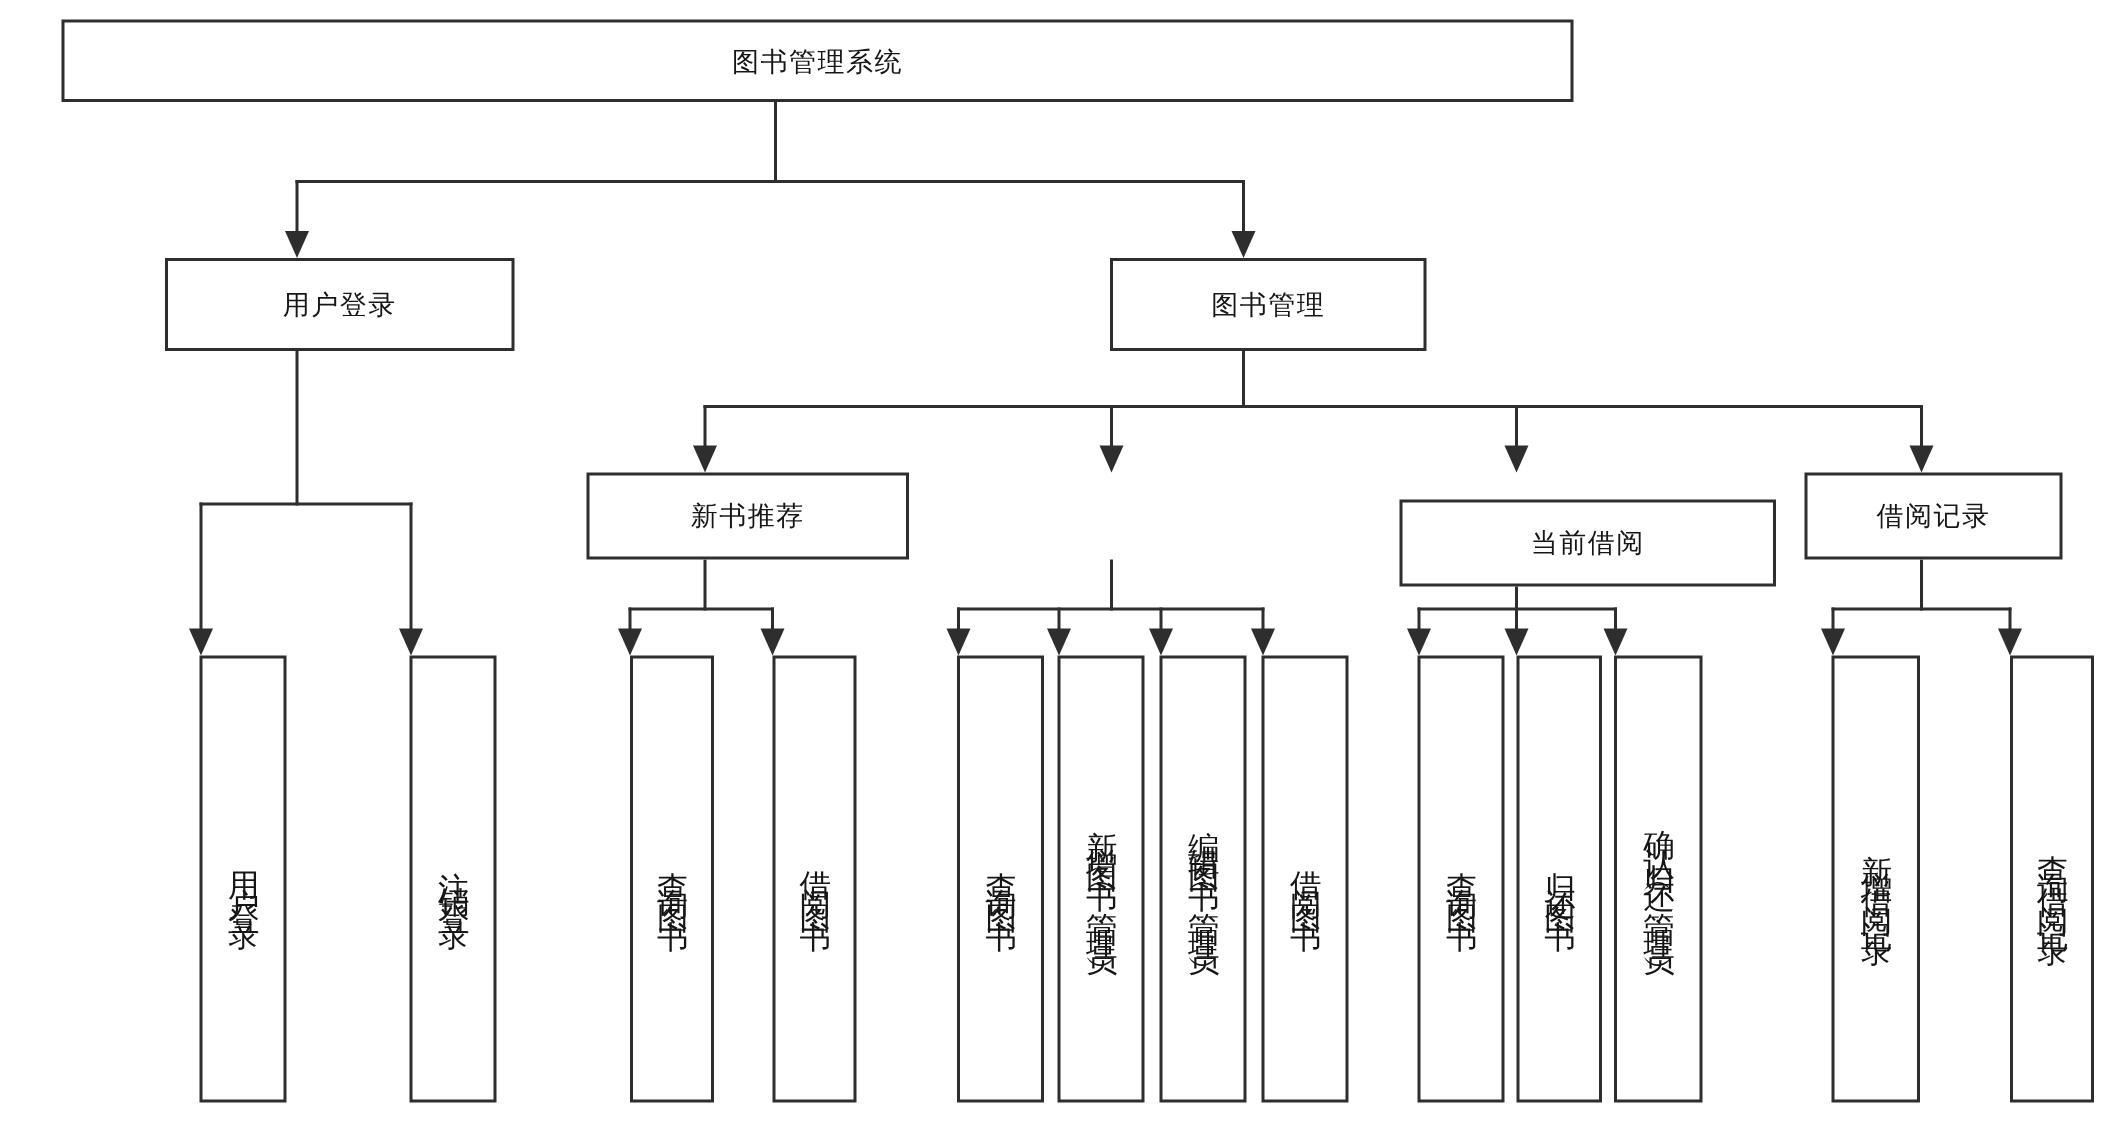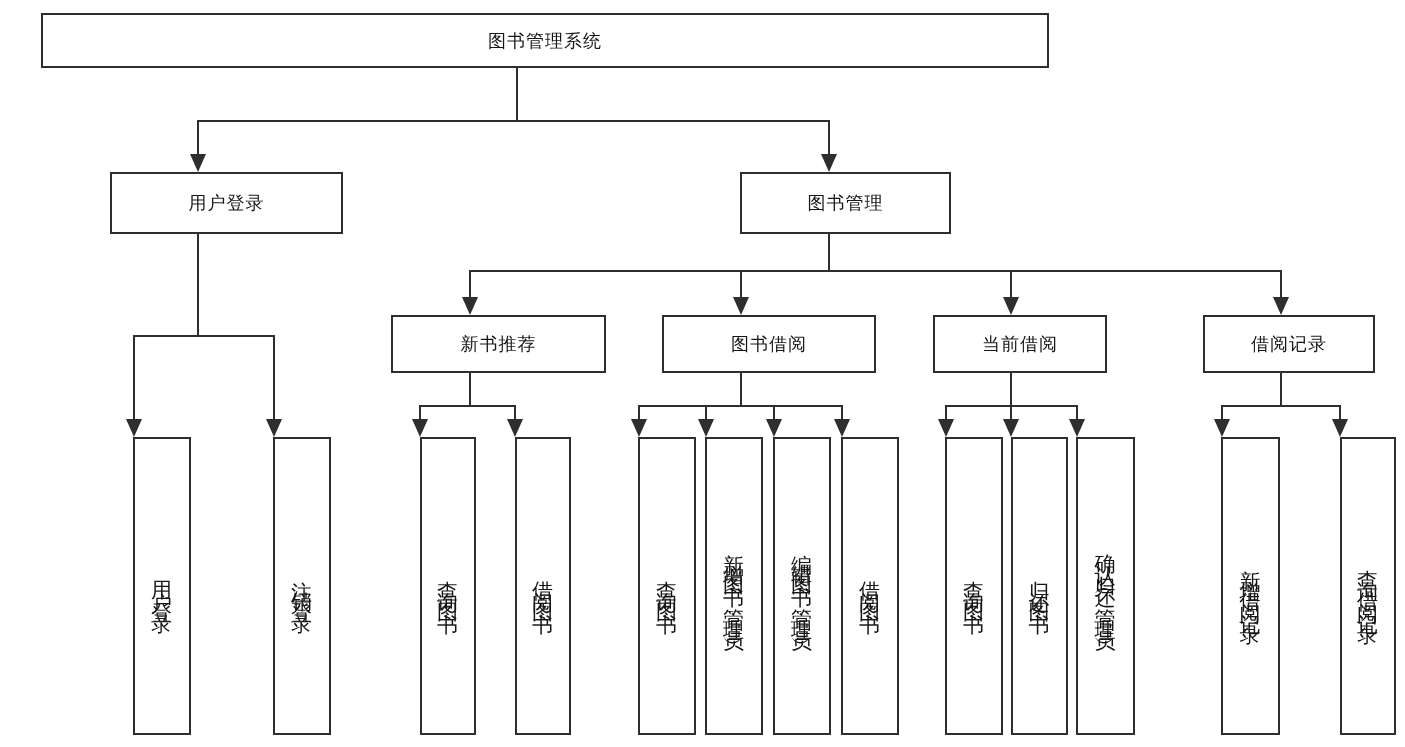--- a/index.html
+++ b/index.html
@@ -109,24 +109,21 @@
   <div class="node hnode" style="left:82px;top:172px;width:233px;height:62px">
     <span>用户登录</span>
   </div>
   <div class="node hnode" style="left:712px;top:172px;width:211px;height:62px">
     <span>图书管理</span>
   </div>
 
   <div class="node hnode" style="left:363px;top:315px;width:215px;height:58px">
     <span>新书推荐</span>
   </div>
-  <div class="node hnode" style="left:634px;top:315px;width:214px;height:58px">
-    <span>图书借阅</span>
-  </div>
-  <div class="node hnode" style="left:905px;top:315px;width:174px;height:58px">
+  <div class="node hnode" style="left:905px;top:333px;width:251px;height:58px">
     <span>当前借阅</span>
   </div>
   <div class="node hnode" style="left:1175px;top:315px;width:172px;height:58px">
     <span>借阅记录</span>
   </div>
 
   <div class="node vnode" style="left:105px;top:437px;width:58px;height:298px">
     <span>用户登录</span>
   </div>
   <div class="node vnode" style="left:245px;top:437px;width:58px;height:298px">

